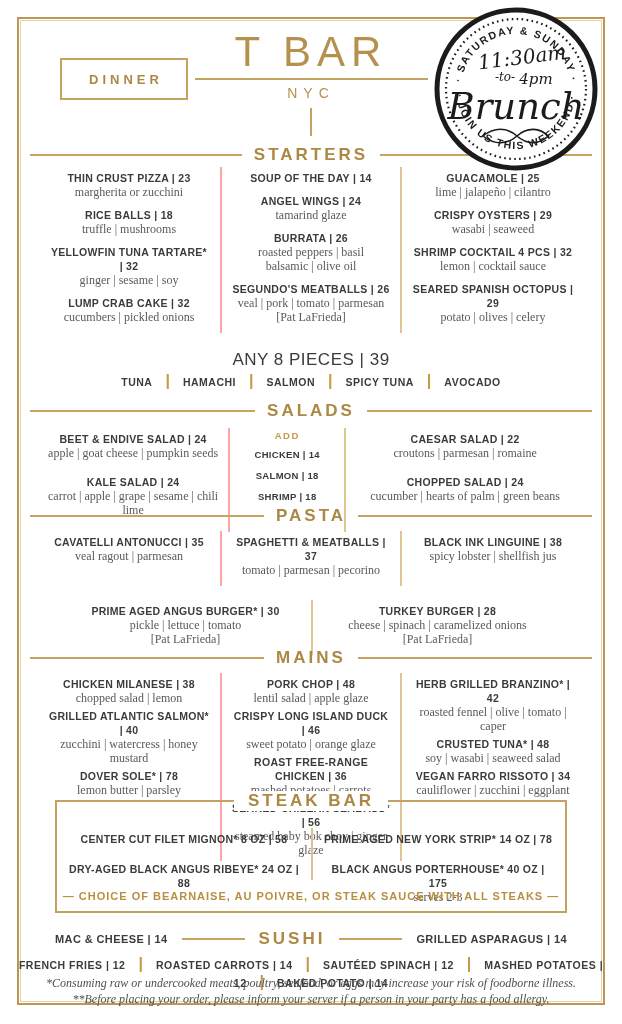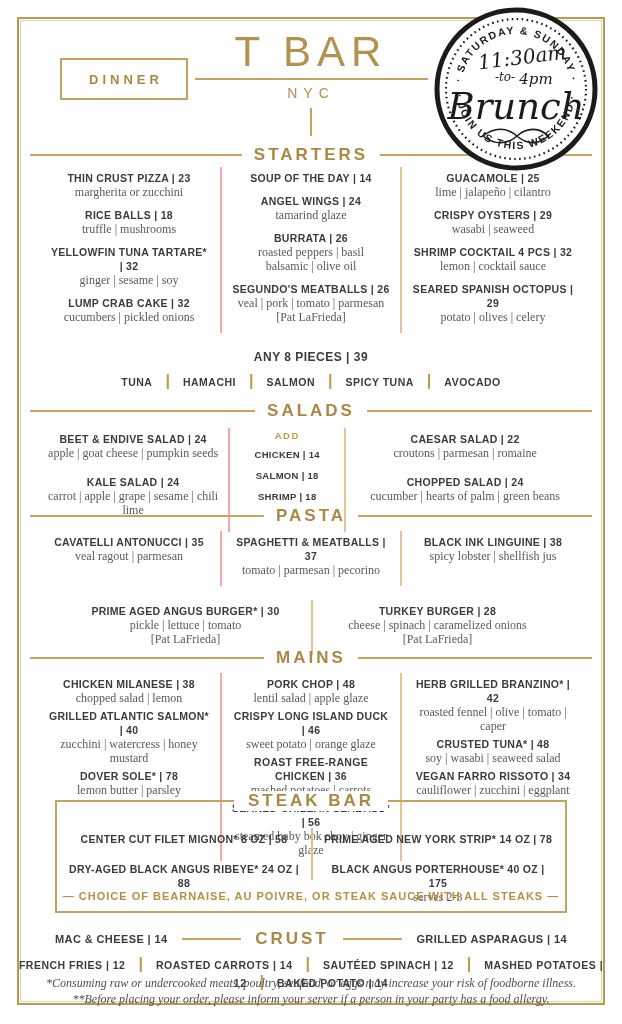--- a/index.html
+++ b/index.html
@@ -46,21 +46,21 @@
 
   
   .salads-grid { position:absolute; left:38px; right:38px; display:grid; grid-template-columns:1fr 118px 1.25fr; }
   .add-col { text-align:center; padding-top:2px; }
   .add-label { color:#c49a46; font-weight:bold; font-size:9.5px; letter-spacing:1.5px; margin-bottom:7px; }
   .add-col .item { margin-bottom:7px; }
   .add-col .item-name { font-size:9.5px; }
 
   
   .center-line { position:absolute; left:0; right:0; text-align:center; }
-  .bold-line { font-weight:bold; font-size:12px; color:#3b3b3b; letter-spacing:.5px; }
+  .bold-line { font-weight:normal; font-size:17px; color:#3b3b3b; letter-spacing:.5px; }
   .pipe { color:#c49a46; font-weight:bold; padding:0 13px; }
   .pipe-item { font-weight:bold; font-size:10.5px; color:#3b3b3b; letter-spacing:.5px; }
 
   
   .steak-box { position:absolute; left:55px; right:55px; top:800px; height:113px; border:2px solid #c4a25f; }
   .steak-title { position:absolute; top:-11px; left:50%; transform:translateX(-50%);
     background:#fff; padding:0 14px; color:#ab8843; font-weight:bold; font-size:17px; letter-spacing:3px; white-space:nowrap; }
   .steak-grid { display:grid; grid-template-columns:1fr 1fr; padding-top:26px; }
   .steak-grid .item { margin-bottom:16px; }
   .steak-div { position:absolute; left:50%; top:26px; width:2px; height:52px; background:#dcc093; }
@@ -336,21 +336,21 @@
           </div>
         </div>
     </div>
     <div class="steak-div"></div>
     <div class="steak-note">— CHOICE OF BEARNAISE, AU POIVRE, OR STEAK SAUCE WITH ALL STEAKS —</div>
   </div>
 
   <div class="sides-head" style="top:929px">
     <span class="sides-feat">MAC &amp; CHEESE | 14</span>
     <span class="hline"></span>
-    <span class="sec-title">CRUST</span>
+    <span class="sec-title">SUSHI</span>
     <span class="hline"></span>
     <span class="sides-feat">GRILLED ASPARAGUS | 14</span>
   </div>
   <div class="center-line" style="top:955px"><span class="pipe-item">FRENCH FRIES | 12</span><span class="pipe">|</span><span class="pipe-item">ROASTED CARROTS | 14</span><span class="pipe">|</span><span class="pipe-item">SAUTÉED SPINACH | 12</span><span class="pipe">|</span><span class="pipe-item">MASHED POTATOES | 12</span><span class="pipe">|</span><span class="pipe-item">BAKED POTATO | 14</span></div>
 
   <div class="footer" style="top:975px">
     <div>*Consuming raw or undercooked meats, poultry, seafood, or eggs may increase your risk of foodborne illness.</div>
     <div>**Before placing your order, please inform your server if a person in your party has a food allergy.</div>
   </div>
 </div>

